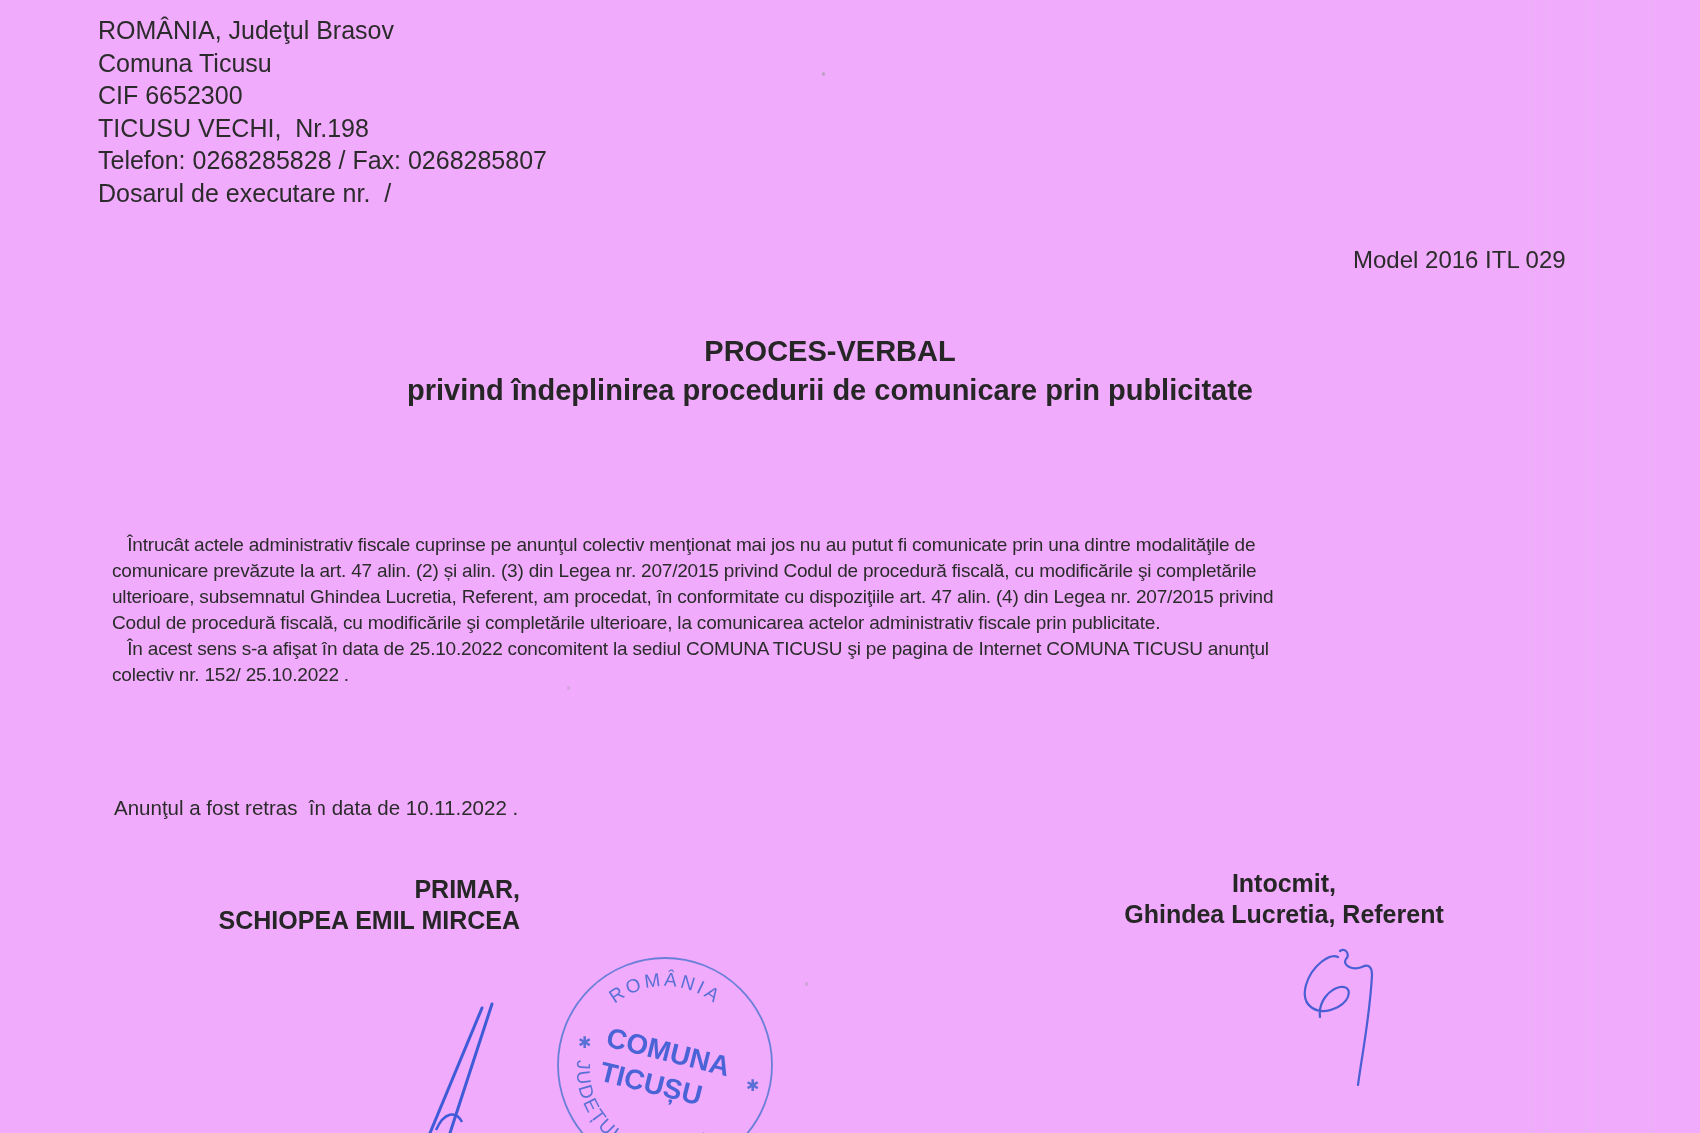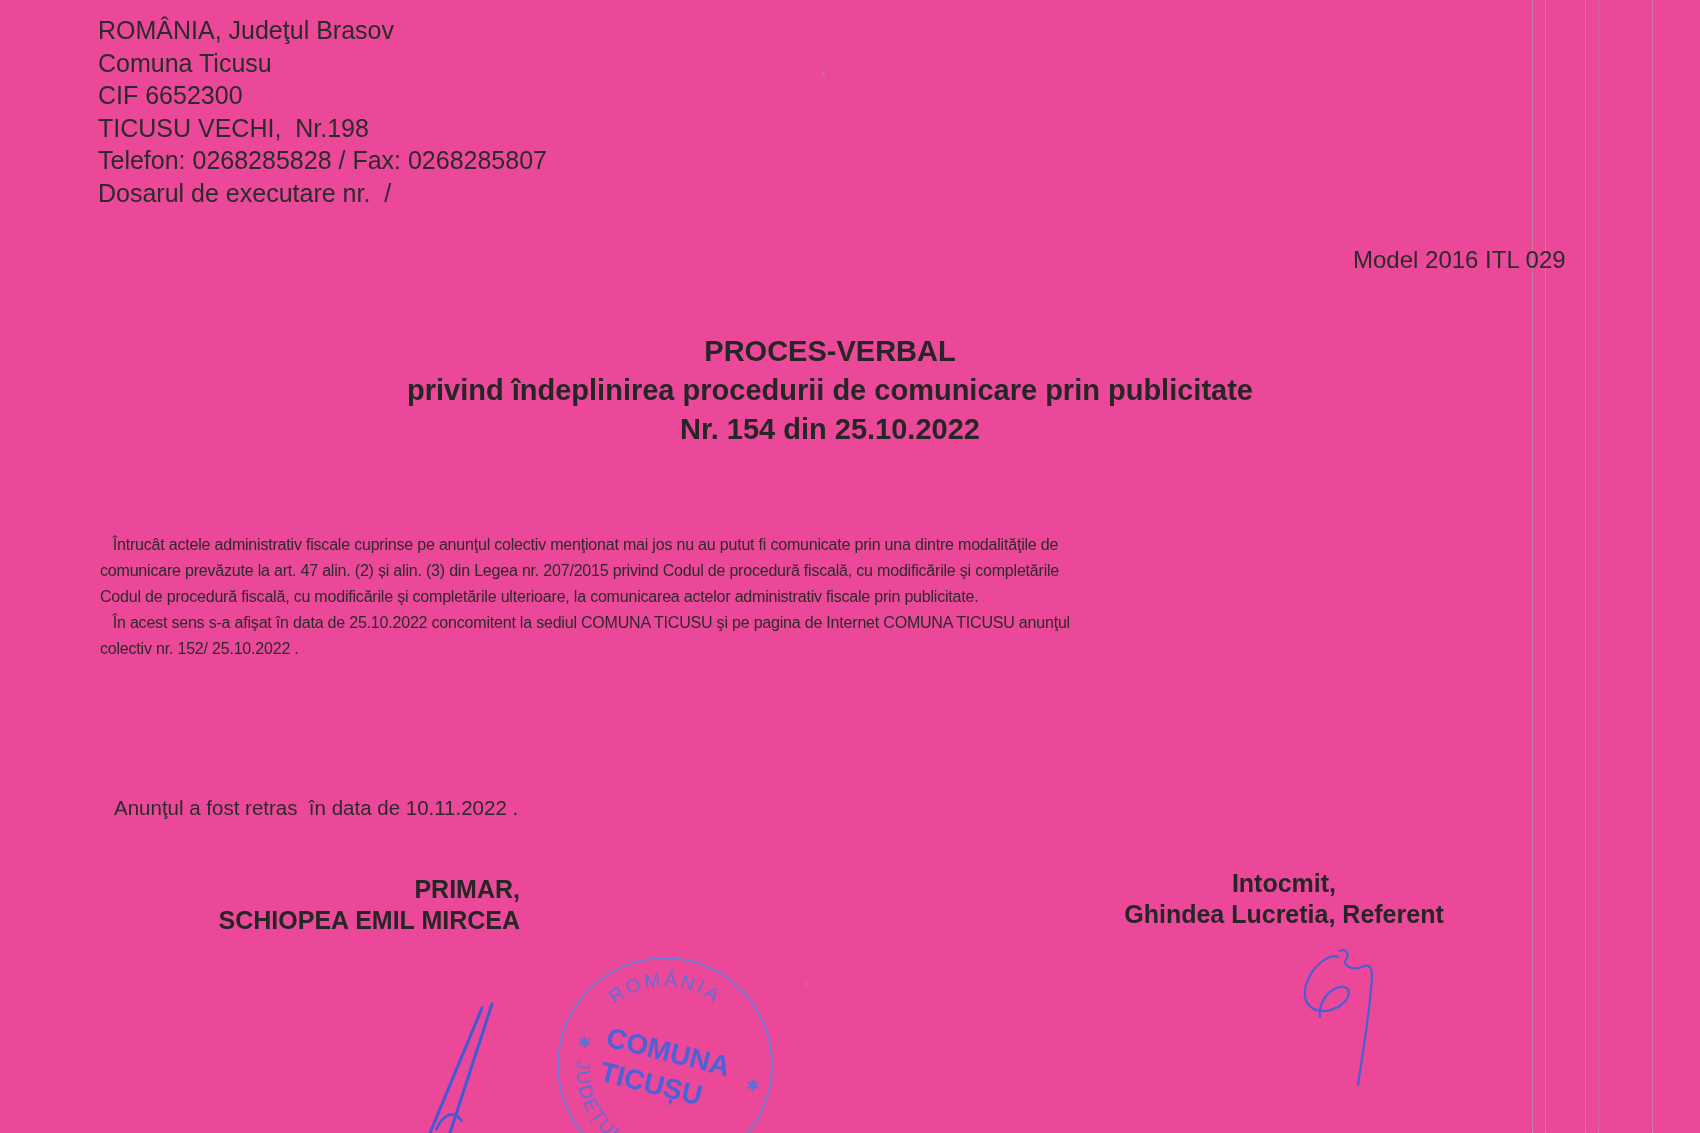--- a/index.html
+++ b/index.html
@@ -13,21 +13,21 @@
       position: relative;
       overflow: hidden;
       font-family: "Liberation Sans", sans-serif;
       color: #2a2a2a;
     }
     .page {
       position: absolute;
       left: 0; top: 0;
       width: 1700px;
       height: 1133px;
-      background: #ec4899;
+      background: #f0abfc;
     }
     
     .scanline {
       position: absolute;
       top: 0;
       height: 1133px;
       width: 0;
       border-left: 1px dotted #cfcfcf;
       opacity: 0.55;
     }
@@ -54,24 +54,24 @@
       top: 332px;
       width: 1000px;
       text-align: center;
       font-weight: bold;
       font-size: 29px;
       line-height: 39px;
       color: #262626;
     }
     .body-text {
       position: absolute;
-      left: 100px;
+      left: 112px;
       top: 532px;
       width: 1400px;
-      font-size: 16px;
+      font-size: 19px;
       line-height: 26px;
       color: #2b2b2b;
       letter-spacing: -0.2px;
     }
     .body-text .line { white-space: pre; display: block; }
     .retras {
       position: absolute;
       left: 114px;
       top: 796px;
       font-size: 20.5px;
@@ -151,26 +151,26 @@
     <div>TICUSU VECHI,  Nr.198</div>
     <div>Telefon: 0268285828 / Fax: 0268285807</div>
     <div>Dosarul de executare nr.  /</div>
   </div>
 
   <div class="model">Model 2016 ITL 029</div>
 
   <div class="title-block">
     <div>PROCES-VERBAL</div>
     <div>privind îndeplinirea procedurii de comunicare prin publicitate</div>
-    <div>Nr. 154 din 25.10.2022</div>
   </div>
 
   <div class="body-text">
     <span class="line">   Întrucât actele administrativ fiscale cuprinse pe anunţul colectiv menţionat mai jos nu au putut fi comunicate prin una dintre modalităţile de</span>
     <span class="line">comunicare prevăzute la art. 47 alin. (2) și alin. (3) din Legea nr. 207/2015 privind Codul de procedură fiscală, cu modificările şi completările</span>
+    <span class="line">ulterioare, subsemnatul Ghindea Lucretia, Referent, am procedat, în conformitate cu dispoziţiile art. 47 alin. (4) din Legea nr. 207/2015 privind</span>
     <span class="line">Codul de procedură fiscală, cu modificările şi completările ulterioare, la comunicarea actelor administrativ fiscale prin publicitate.</span>
     <span class="line">   În acest sens s-a afişat în data de 25.10.2022 concomitent la sediul COMUNA TICUSU şi pe pagina de Internet COMUNA TICUSU anunţul</span>
     <span class="line">colectiv nr. 152/ 25.10.2022 .</span>
   </div>
 
   <div class="retras">Anunţul a fost retras  în data de 10.11.2022 .</div>
 
   <div class="sig-left">
     <div>PRIMAR,</div>
     <div>SCHIOPEA EMIL MIRCEA</div>

